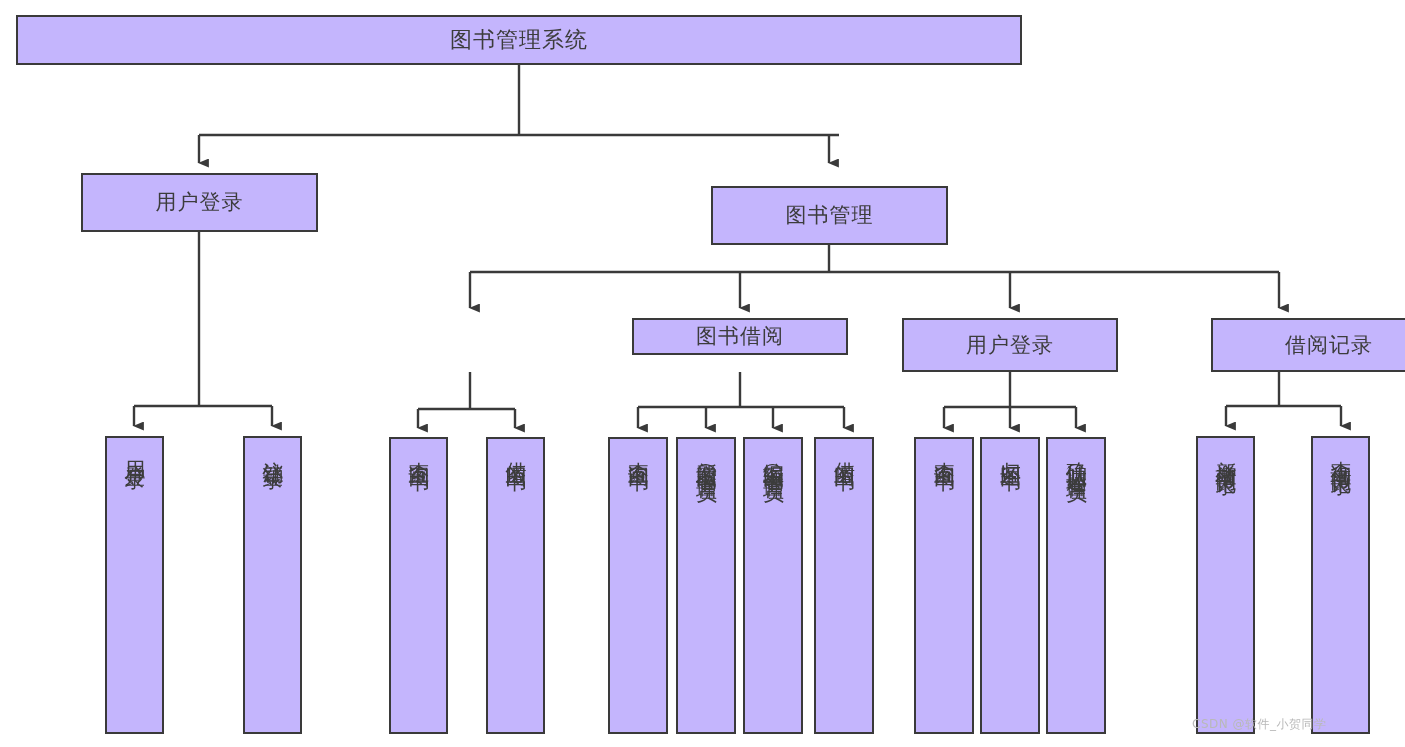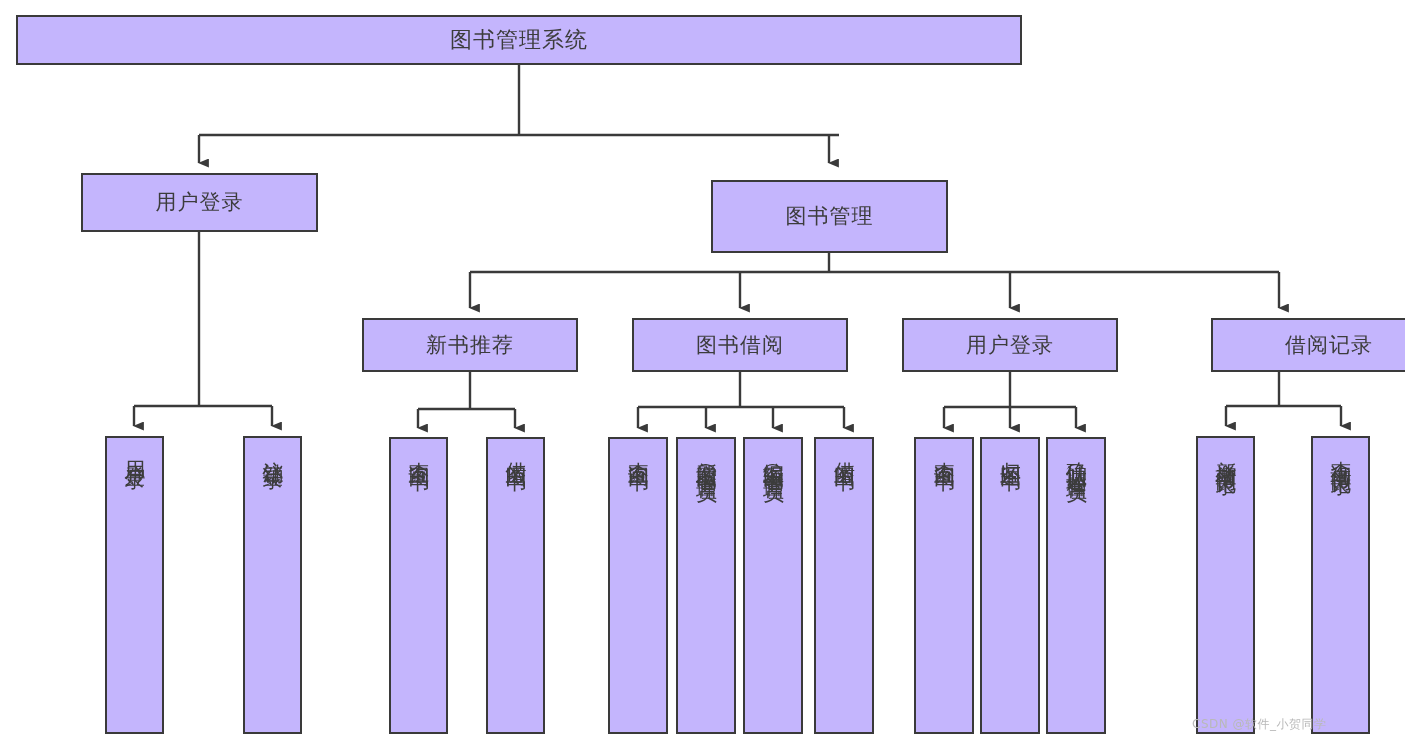--- a/index.html
+++ b/index.html
@@ -121,28 +121,25 @@
     </g>
   </svg>
 
   <div class="node root" style="left:16px; top:15px; width:1006px; height:50px;">
     <span class="label">图书管理系统</span>
   </div>
 
   <div class="node" style="left:81px; top:173px; width:237px; height:59px;">
     <span class="label">用户登录</span>
   </div>
-  <div class="node" style="left:711px; top:180px; width:237px; height:73px;">
+  <div class="node" style="left:711px; top:186px; width:237px; height:59px;">
     <span class="label">图书管理</span>
   </div>
 
-  <div class="node" style="left:362px; top:318px; width:216px; height:54px;">
-    <span class="label">新书推荐</span>
-  </div>
-  <div class="node" style="left:632px; top:318px; width:216px; height:54px;">
+  <div class="node" style="left:632px; top:318px; width:216px; height:37px;">
     <span class="label">图书借阅</span>
   </div>
   <div class="node" style="left:902px; top:318px; width:216px; height:54px;">
     <span class="label">用户登录</span>
   </div>
   <div class="node" style="left:1171px; top:318px; width:236px; height:54px;margin-left:40px;">
     <span class="label">借阅记录</span>
   </div>
 
   <div class="node vertical" style="left:105px; top:436px; width:59px; height:298px;">

